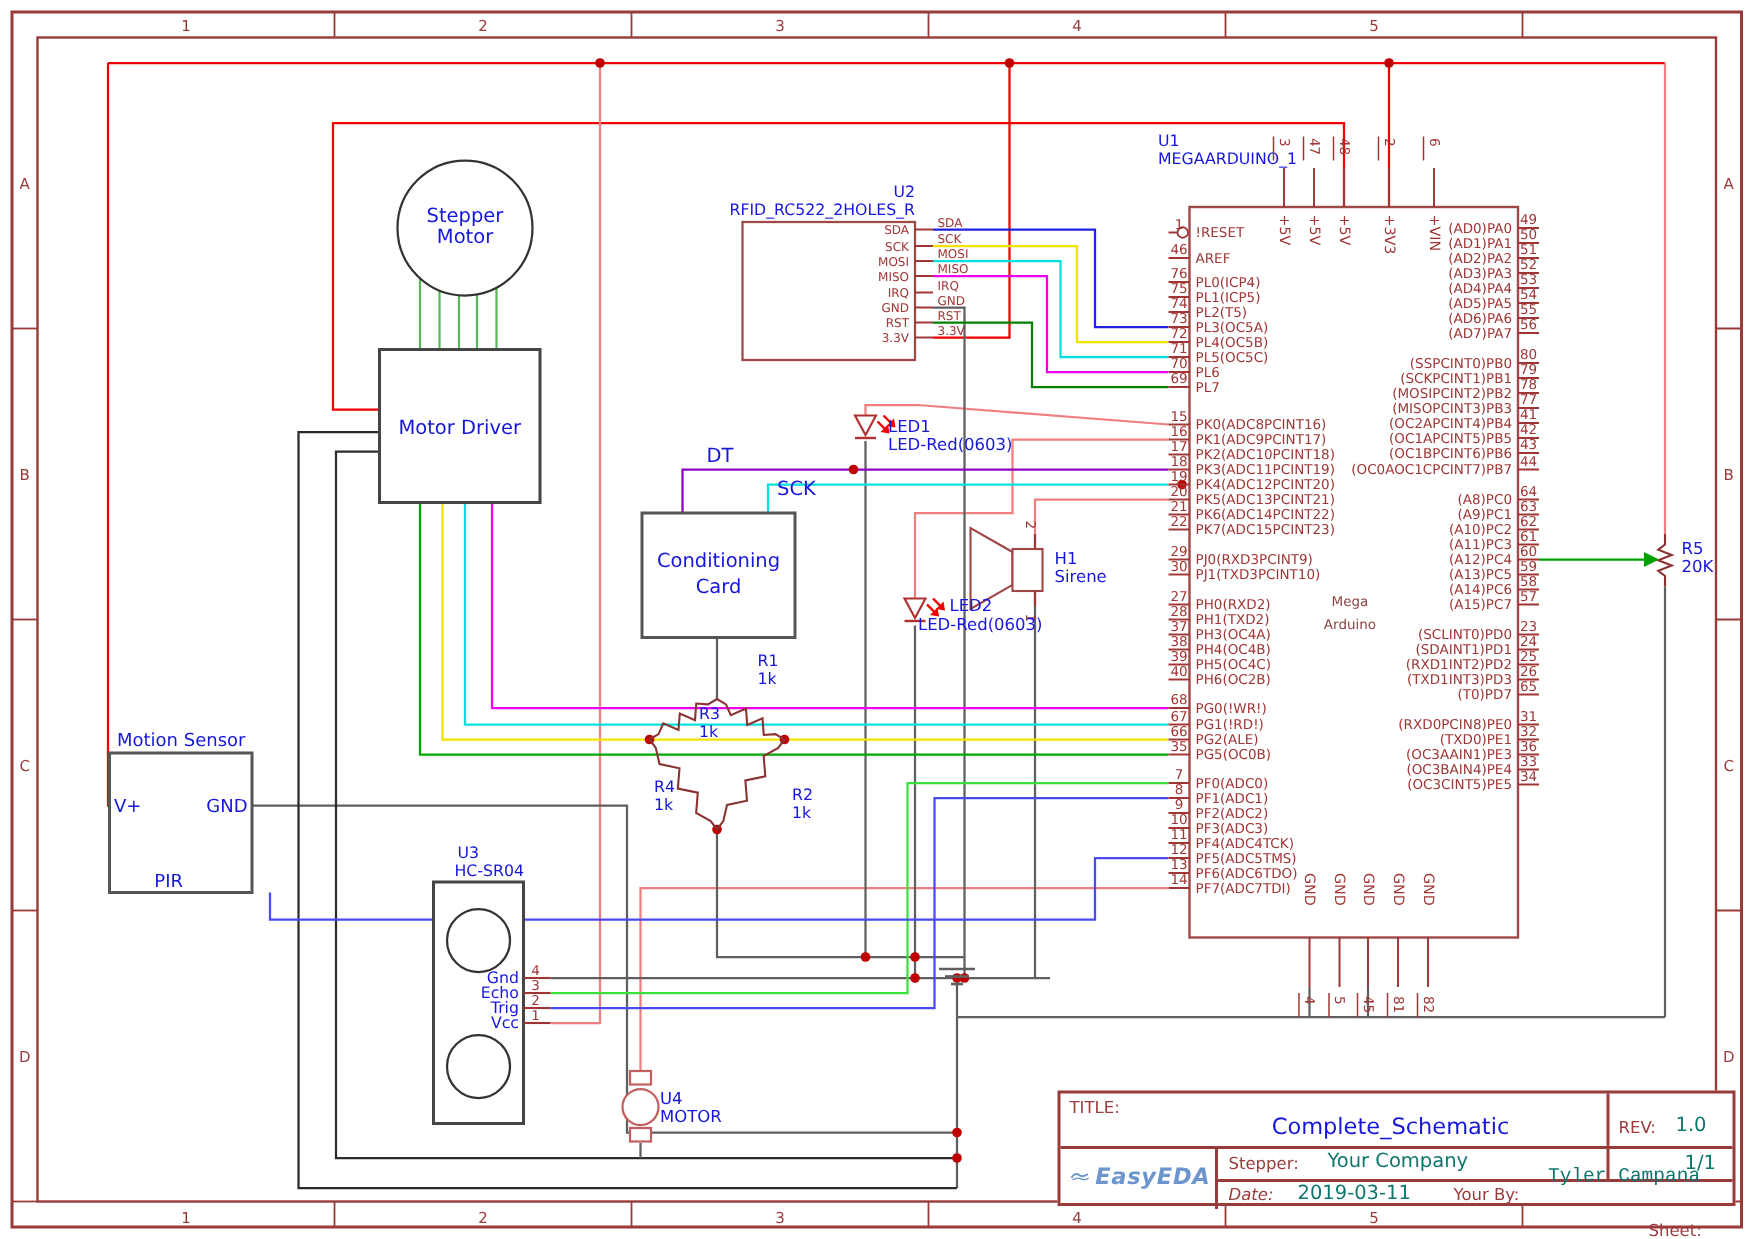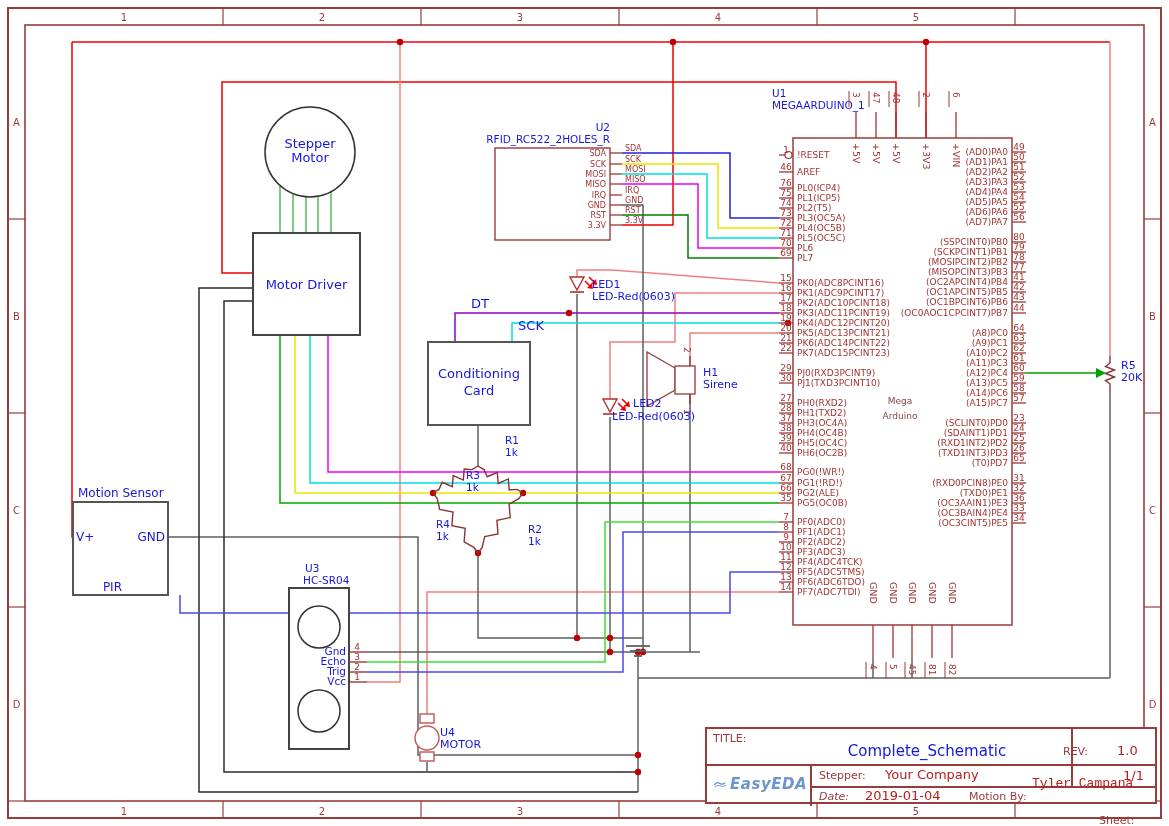--- a/index.html
+++ b/index.html
@@ -7,21 +7,21 @@
          font-family:"DejaVu Sans","Liberation Sans",sans-serif;}
   #schem{position:absolute;left:0;top:0;}
   svg text{font-family:"DejaVu Sans","Liberation Sans",sans-serif;}
   
   .tb{position:absolute;left:705px;top:727px;width:452px;height:77px;border:2px solid #9a3b3b;box-sizing:border-box;background:#fff;}
   .tb .hl1{position:absolute;left:0;top:35px;width:100%;height:0;border-top:2px solid #9a3b3b;}
   .tb .hl2{position:absolute;left:103px;top:57px;right:0;height:0;border-top:2px solid #9a3b3b;}
   .tb .vl1{position:absolute;left:364px;top:0;height:57px;width:0;border-left:2px solid #9a3b3b;}
   .tb .vl2{position:absolute;left:103px;top:35px;height:42px;width:0;border-left:2px solid #9a3b3b;}
   .tb .lab{color:#9a3b3b;font-size:11px;position:absolute;white-space:nowrap;}
-  .tb .val{color:#b91c1c;font-size:13px;position:absolute;white-space:nowrap;}
+  .tb .val{color:#0f766e;font-size:13px;position:absolute;white-space:nowrap;}
   .tb .title-val{color:#1616dd;font-size:15px;position:absolute;left:0;width:440px;text-align:center;top:13px;}
   .logo{position:absolute;left:6px;top:40px;width:94px;height:30px;display:flex;align-items:center;justify-content:center;
         color:#6b95cc;font-style:italic;font-weight:bold;font-size:15px;letter-spacing:.5px;}
   .logo svg{margin-right:3px;}
 </style>
 </head>
 <body>
 
 <div id="stage">
   <svg id="schem" width="1169" height="826" viewBox="0 0 1169 826">
@@ -496,31 +496,31 @@
       <text x="531" y="330" fill="#1616dd" font-size="13" text-anchor="middle">SCK</text>
     </svg>
 
   <div class="tb">
     <div class="hl1"></div>
     <div class="hl2"></div>
     <div class="vl1"></div>
     <div class="vl2"></div>
     <div class="lab" style="left:6px;top:3px;text-align:right;">TITLE:</div>
     <div class="title-val">Complete_Schematic</div>
-    <div class="lab" style="left:356px;top:16px;">REV:</div>
+    <div class="lab" style="left:372px;top:16px;">REV:</div>
     <div class="val" style="left:410px;top:14px;">1.0</div>
     <div class="logo">
       <svg width="22" height="14" viewBox="0 0 22 14">
         <path d="M2 9 Q5 3 10 6 Q14 9 19 5" fill="none" stroke="#6b95cc" stroke-width="2"></path>
         <path d="M3 11 Q8 8 12 10 Q16 12 20 9" fill="none" stroke="#6b95cc" stroke-width="1.4"></path>
       </svg>
       <span>EasyEDA</span>
     </div>
     <div class="lab" style="left:112px;top:40px;">Stepper:</div>
     <div class="val" style="left:178px;top:38px;">Your Company</div>
     <div class="lab" style="left:392px;top:41px;margin-top:44px;">Sheet:</div>
     <div class="val" style="left:416px;top:39px;">1/1</div>
     <div class="lab" style="left:112px;top:61px;font-style:italic;">Date:</div>
-    <div class="val" style="left:158px;top:59px;">2019-01-04</div>
-    <div class="lab" style="left:262px;top:61px;">Motion By:</div>
+    <div class="val" style="left:158px;top:59px;">2019-03-11</div>
+    <div class="lab" style="left:262px;top:61px;">Your By:</div>
     <div class="val" style="left:325px;top:47px;font-family:Liberation Mono, monospace;">Tyler Campana</div>
   </div>
 </div>
 
 </body></html>

